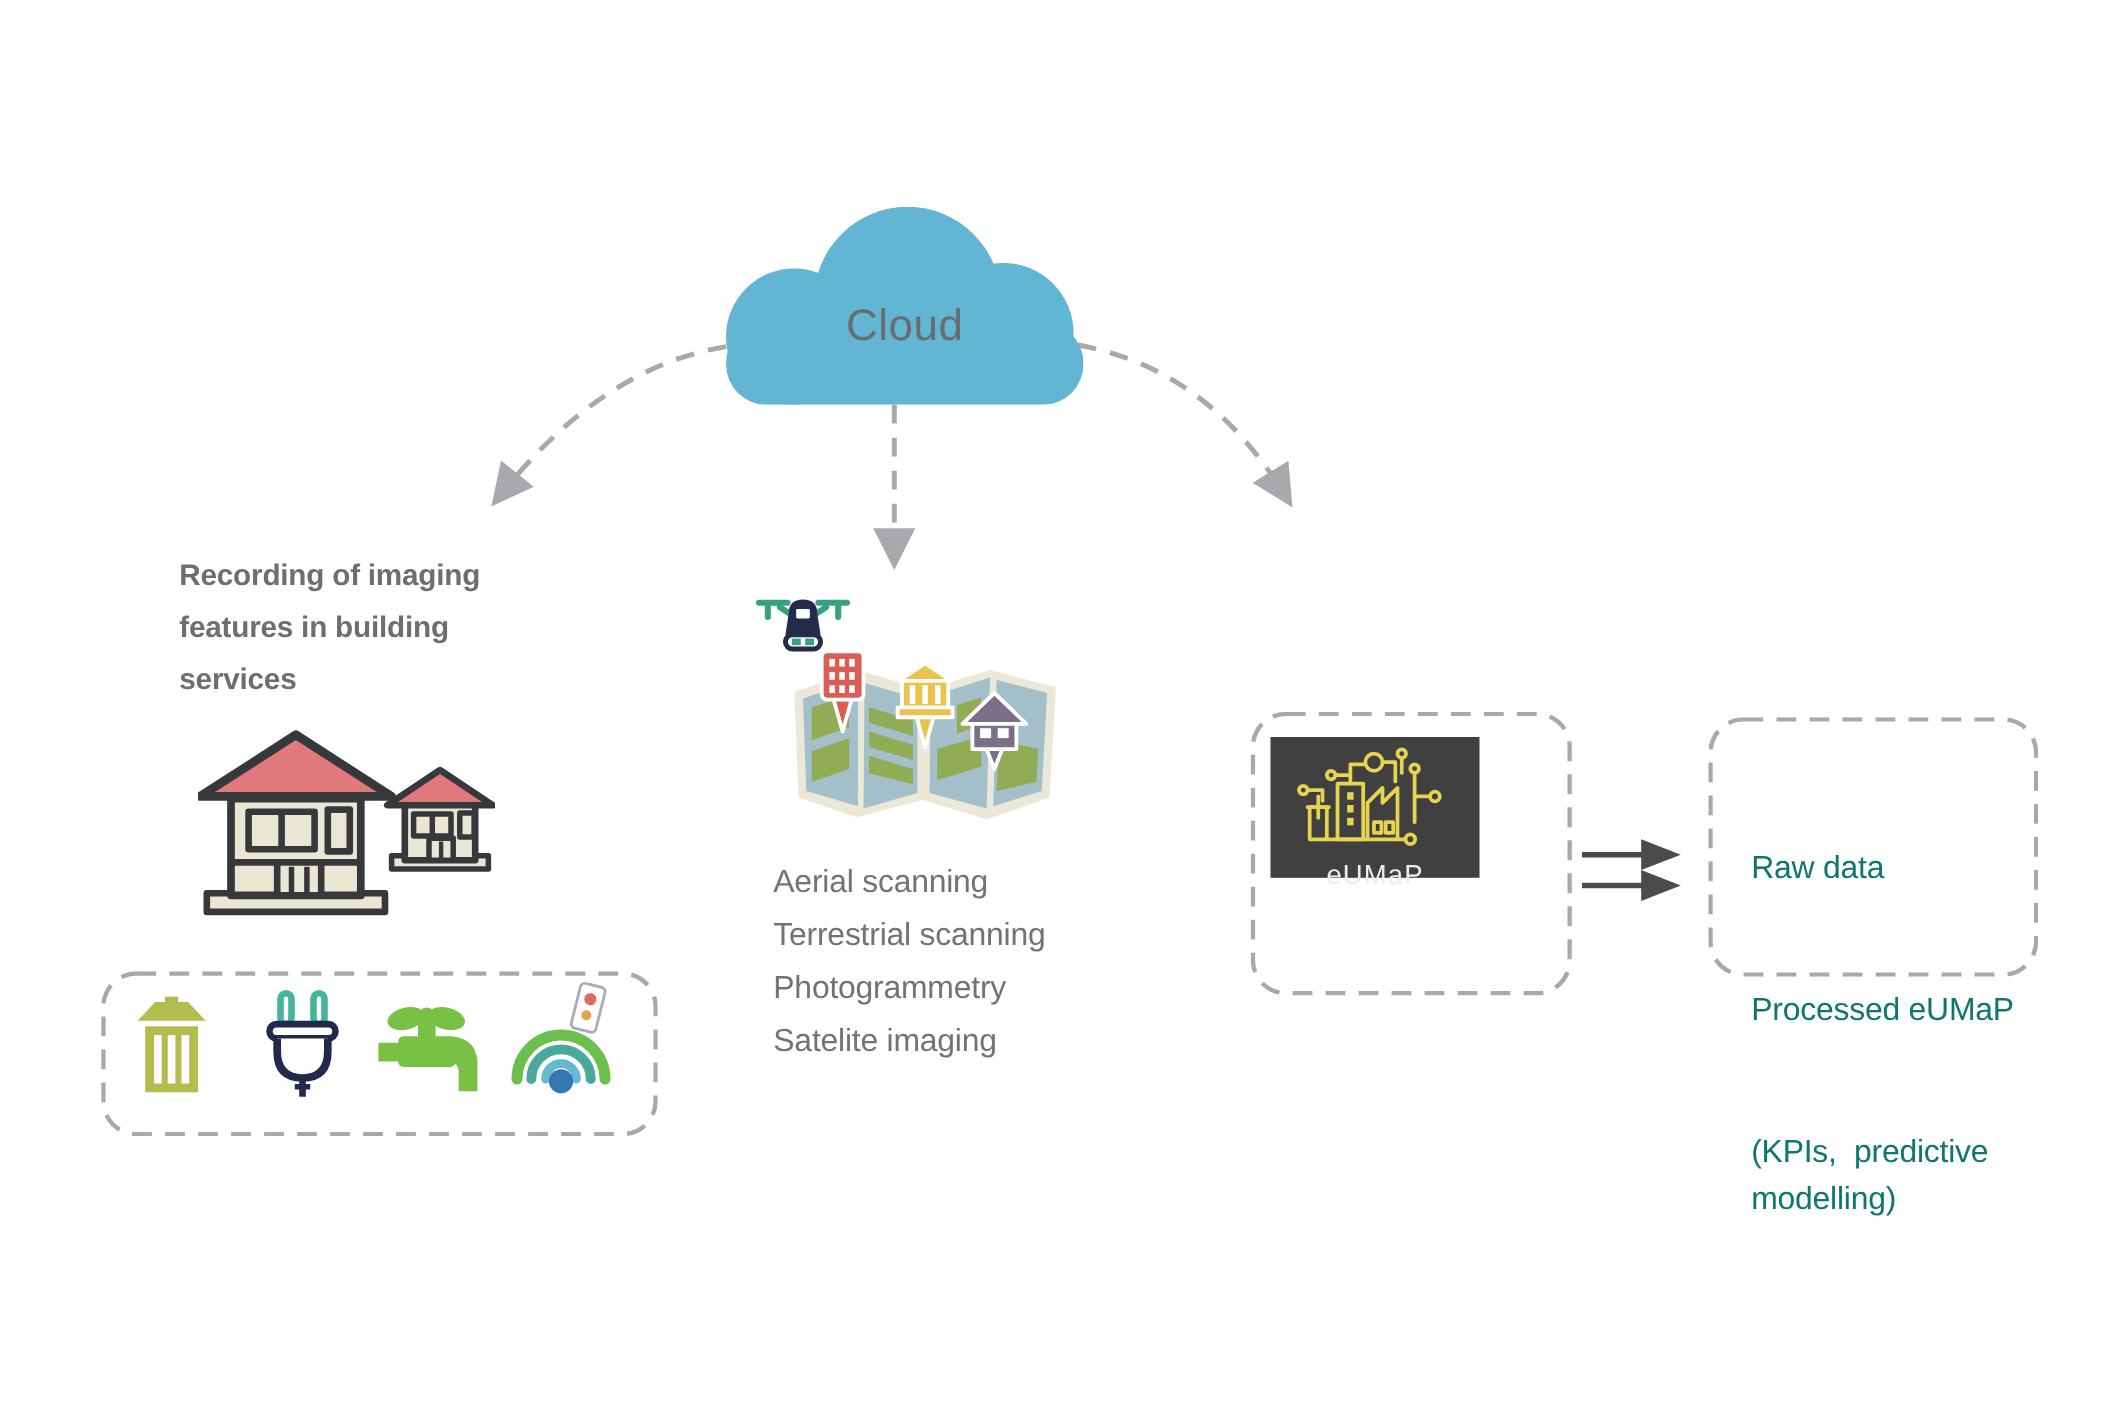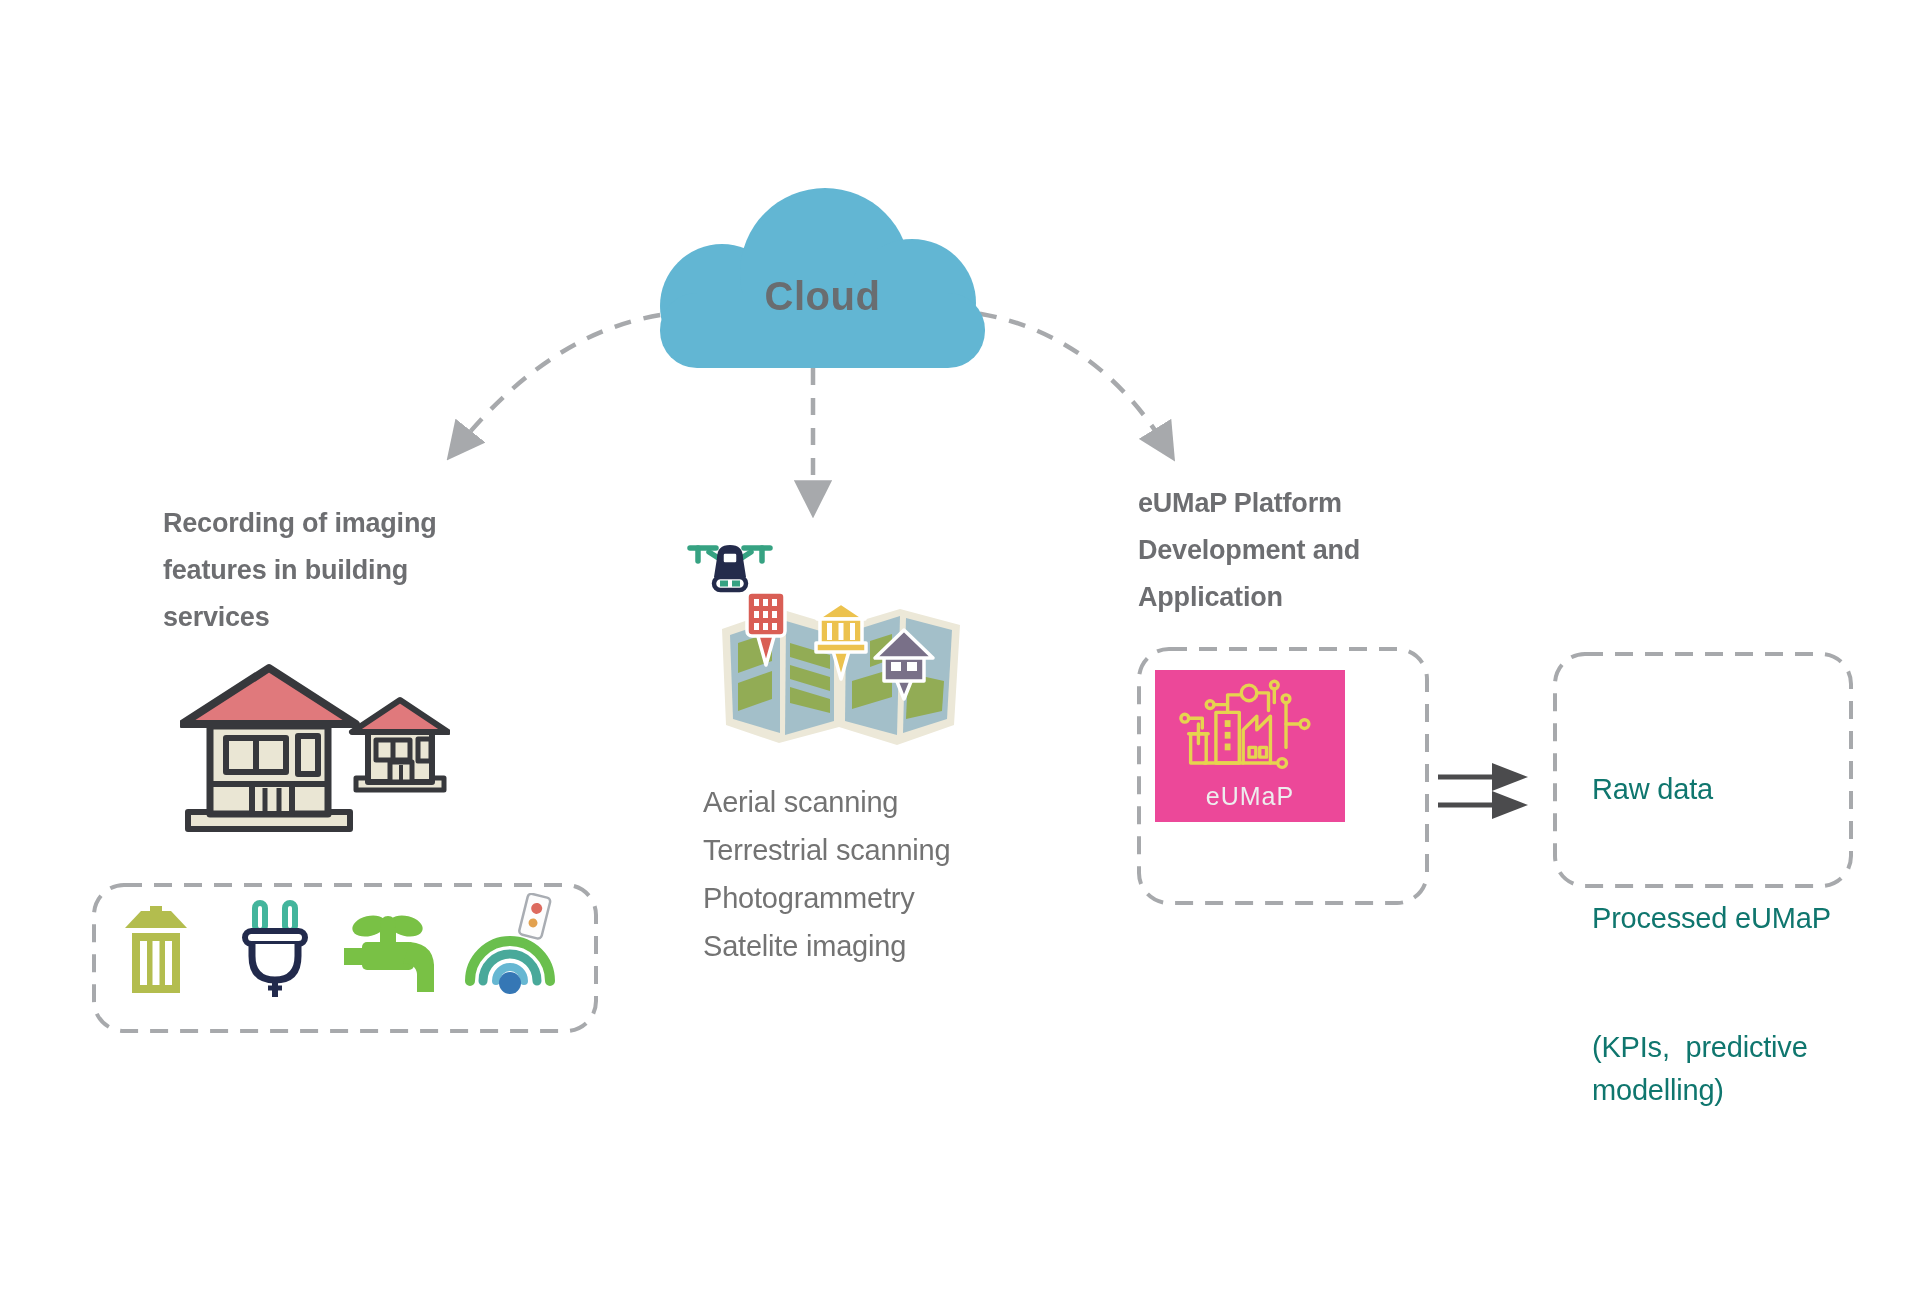--- a/index.html
+++ b/index.html
@@ -23,21 +23,20 @@
     line-height:48px;
     color:#737373;
     letter-spacing:-0.2px;
   }
   .cloud-label{
     font-size:40px;
     line-height:48px;
     color:#696d70;
     text-align:center;
     letter-spacing:0.5px;
-    font-weight:bold;
   }
   .logo-word{
     font-size:25px;
     color:#ededee;
     text-align:center;
     letter-spacing:1px;
   }
   .raw-lines{
     font-size:29px;
     line-height:43px;
@@ -222,27 +221,26 @@
     </g>
   </svg>
 
   <div class="abs body-text" style="left:703px;top:778px;width:330px">
     <div>Aerial scanning</div>
     <div>Terrestrial scanning</div>
     <div>Photogrammetry</div>
     <div>Satelite imaging</div>
   </div>
 
-  <div class="abs heading" style="left:1138px;top:480px;width:265px">eUMaP Platform Development and Application</div>
 
   <svg class="abs" style="left:1137px;top:647px" width="292" height="258">
     <rect x="2" y="2" width="288" height="254" rx="30" fill="none" stroke="#a7a9ac" stroke-width="4" stroke-dasharray="18 12"></rect>
   </svg>
 
-  <div class="abs" style="left:1155px;top:670px;width:190px;height:152px;background:#ec4899">
+  <div class="abs" style="left:1155px;top:670px;width:190px;height:128px;background:#404040">
     <svg class="abs" style="left:22px;top:6px" width="146" height="100" viewBox="0 0 150 100">
       <g stroke="#e6d34f" stroke-width="3.5" fill="none" stroke-linecap="round" stroke-linejoin="round">
         <path d="M28,88 H102"></path>
           <circle cx="108" cy="88" r="4.5"></circle>
         <path d="M14,58 h16 v30 h-16 z"></path>
         <path d="M22,48 v20 M12,58 h20"></path>
         <circle cx="8" cy="42" r="4"></circle>
           <path d="M12,42 h14 v10"></path>
         <rect x="40" y="36" width="24" height="52"></rect>
         <path d="M52,36 V18 H64"></path>

